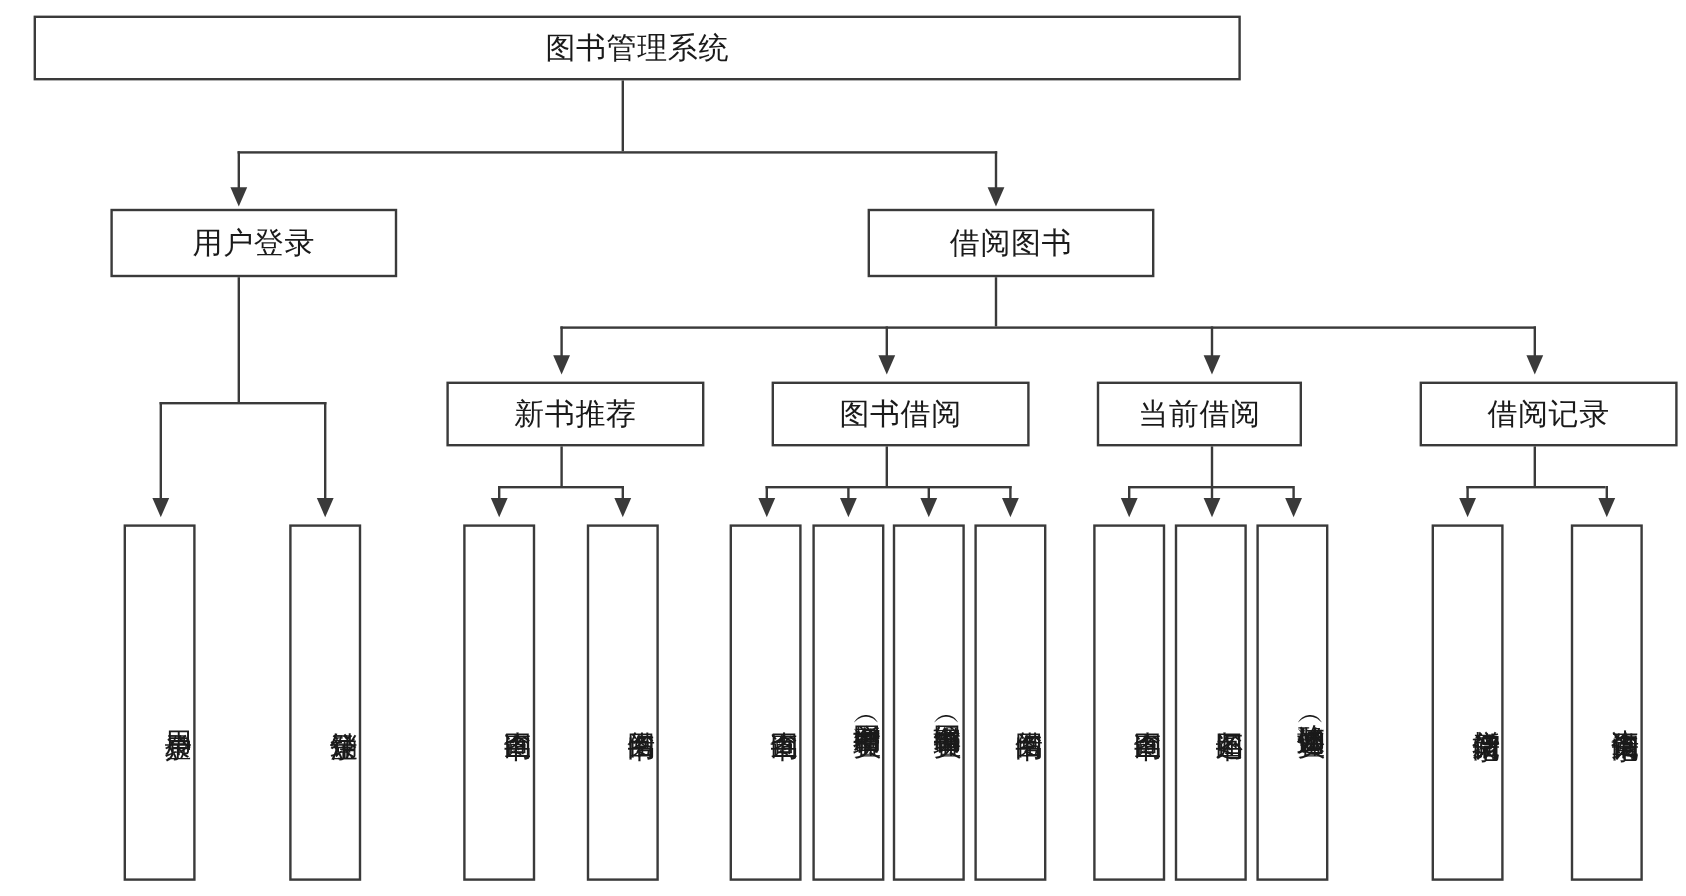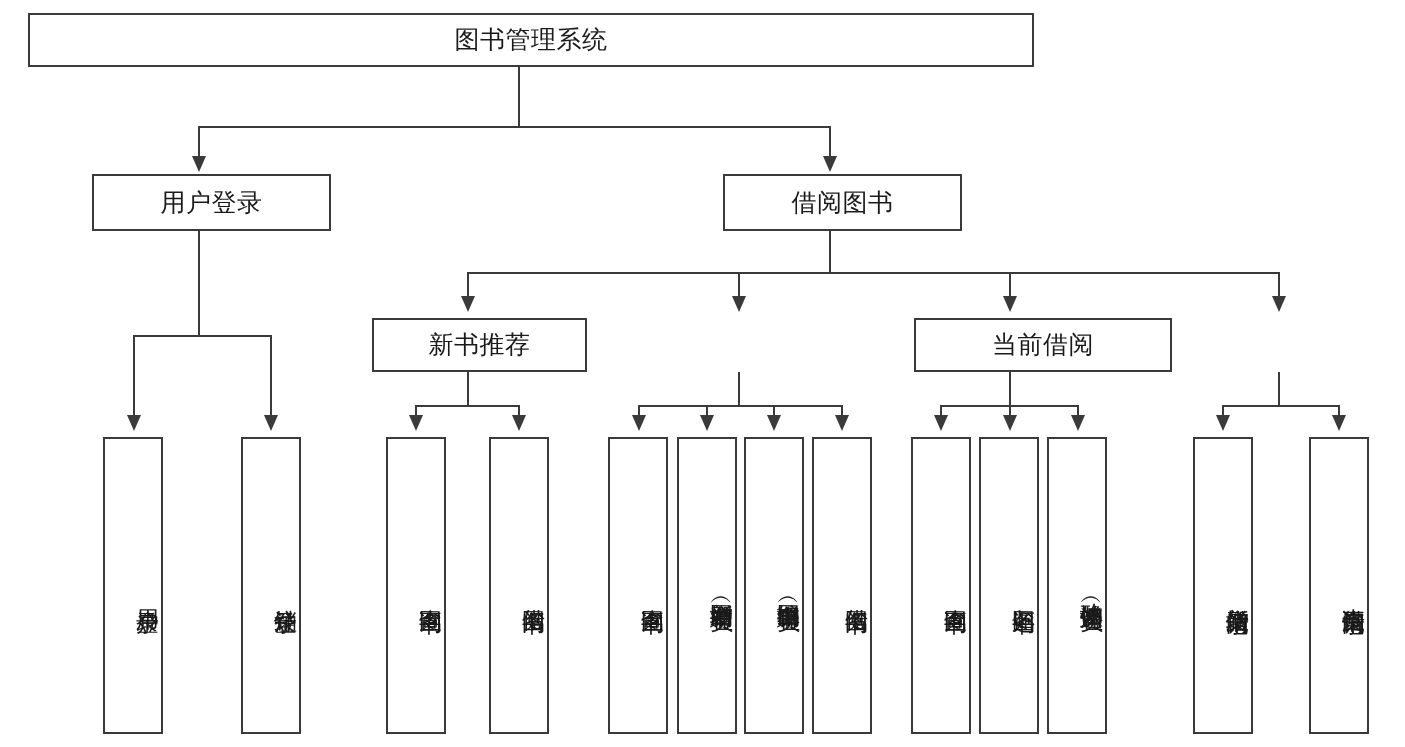--- a/index.html
+++ b/index.html
@@ -113,22 +113,28 @@
   <div class="conn conn-v" style="left:738px; top:272px; height:30px;"></div>
   <div class="arrow" style="left:732px; top:296px;"></div>
   <div class="conn conn-v" style="left:1009px; top:272px; height:30px;"></div>
   <div class="arrow" style="left:1003px; top:296px;"></div>
   <div class="conn conn-v" style="left:1278px; top:272px; height:30px;"></div>
   <div class="arrow" style="left:1272px; top:296px;"></div>
 
   <div class="node node-h" style="left:360px; top:318px; width:215px; height:54px;">
     <span class="label">新书推荐</span>
   </div>
-  <div class="node node-h" style="left:902px; top:318px; width:258px; height:54px;">
+  <div class="node node-h" style="left:631px; top:318px; width:215px; height:54px;">
+    <span class="label">图书借阅</span>
+  </div>
+  <div class="node node-h" style="left:902px; top:318px; width:171px; height:54px;">
     <span class="label">当前借阅</span>
+  </div>
+  <div class="node node-h" style="left:1171px; top:318px; width:215px; height:54px;">
+    <span class="label">借阅记录</span>
   </div>
 
   <div class="conn conn-v" style="left:467px; top:372px; height:33px;"></div>
   <div class="conn conn-h" style="left:415px; top:405px; width:104px;"></div>
   <div class="conn conn-v" style="left:415px; top:405px; height:16px;"></div>
   <div class="arrow" style="left:409px; top:415px;"></div>
   <div class="conn conn-v" style="left:518px; top:405px; height:16px;"></div>
   <div class="arrow" style="left:512px; top:415px;"></div>
 
   <div class="conn conn-v" style="left:738px; top:372px; height:33px;"></div>

